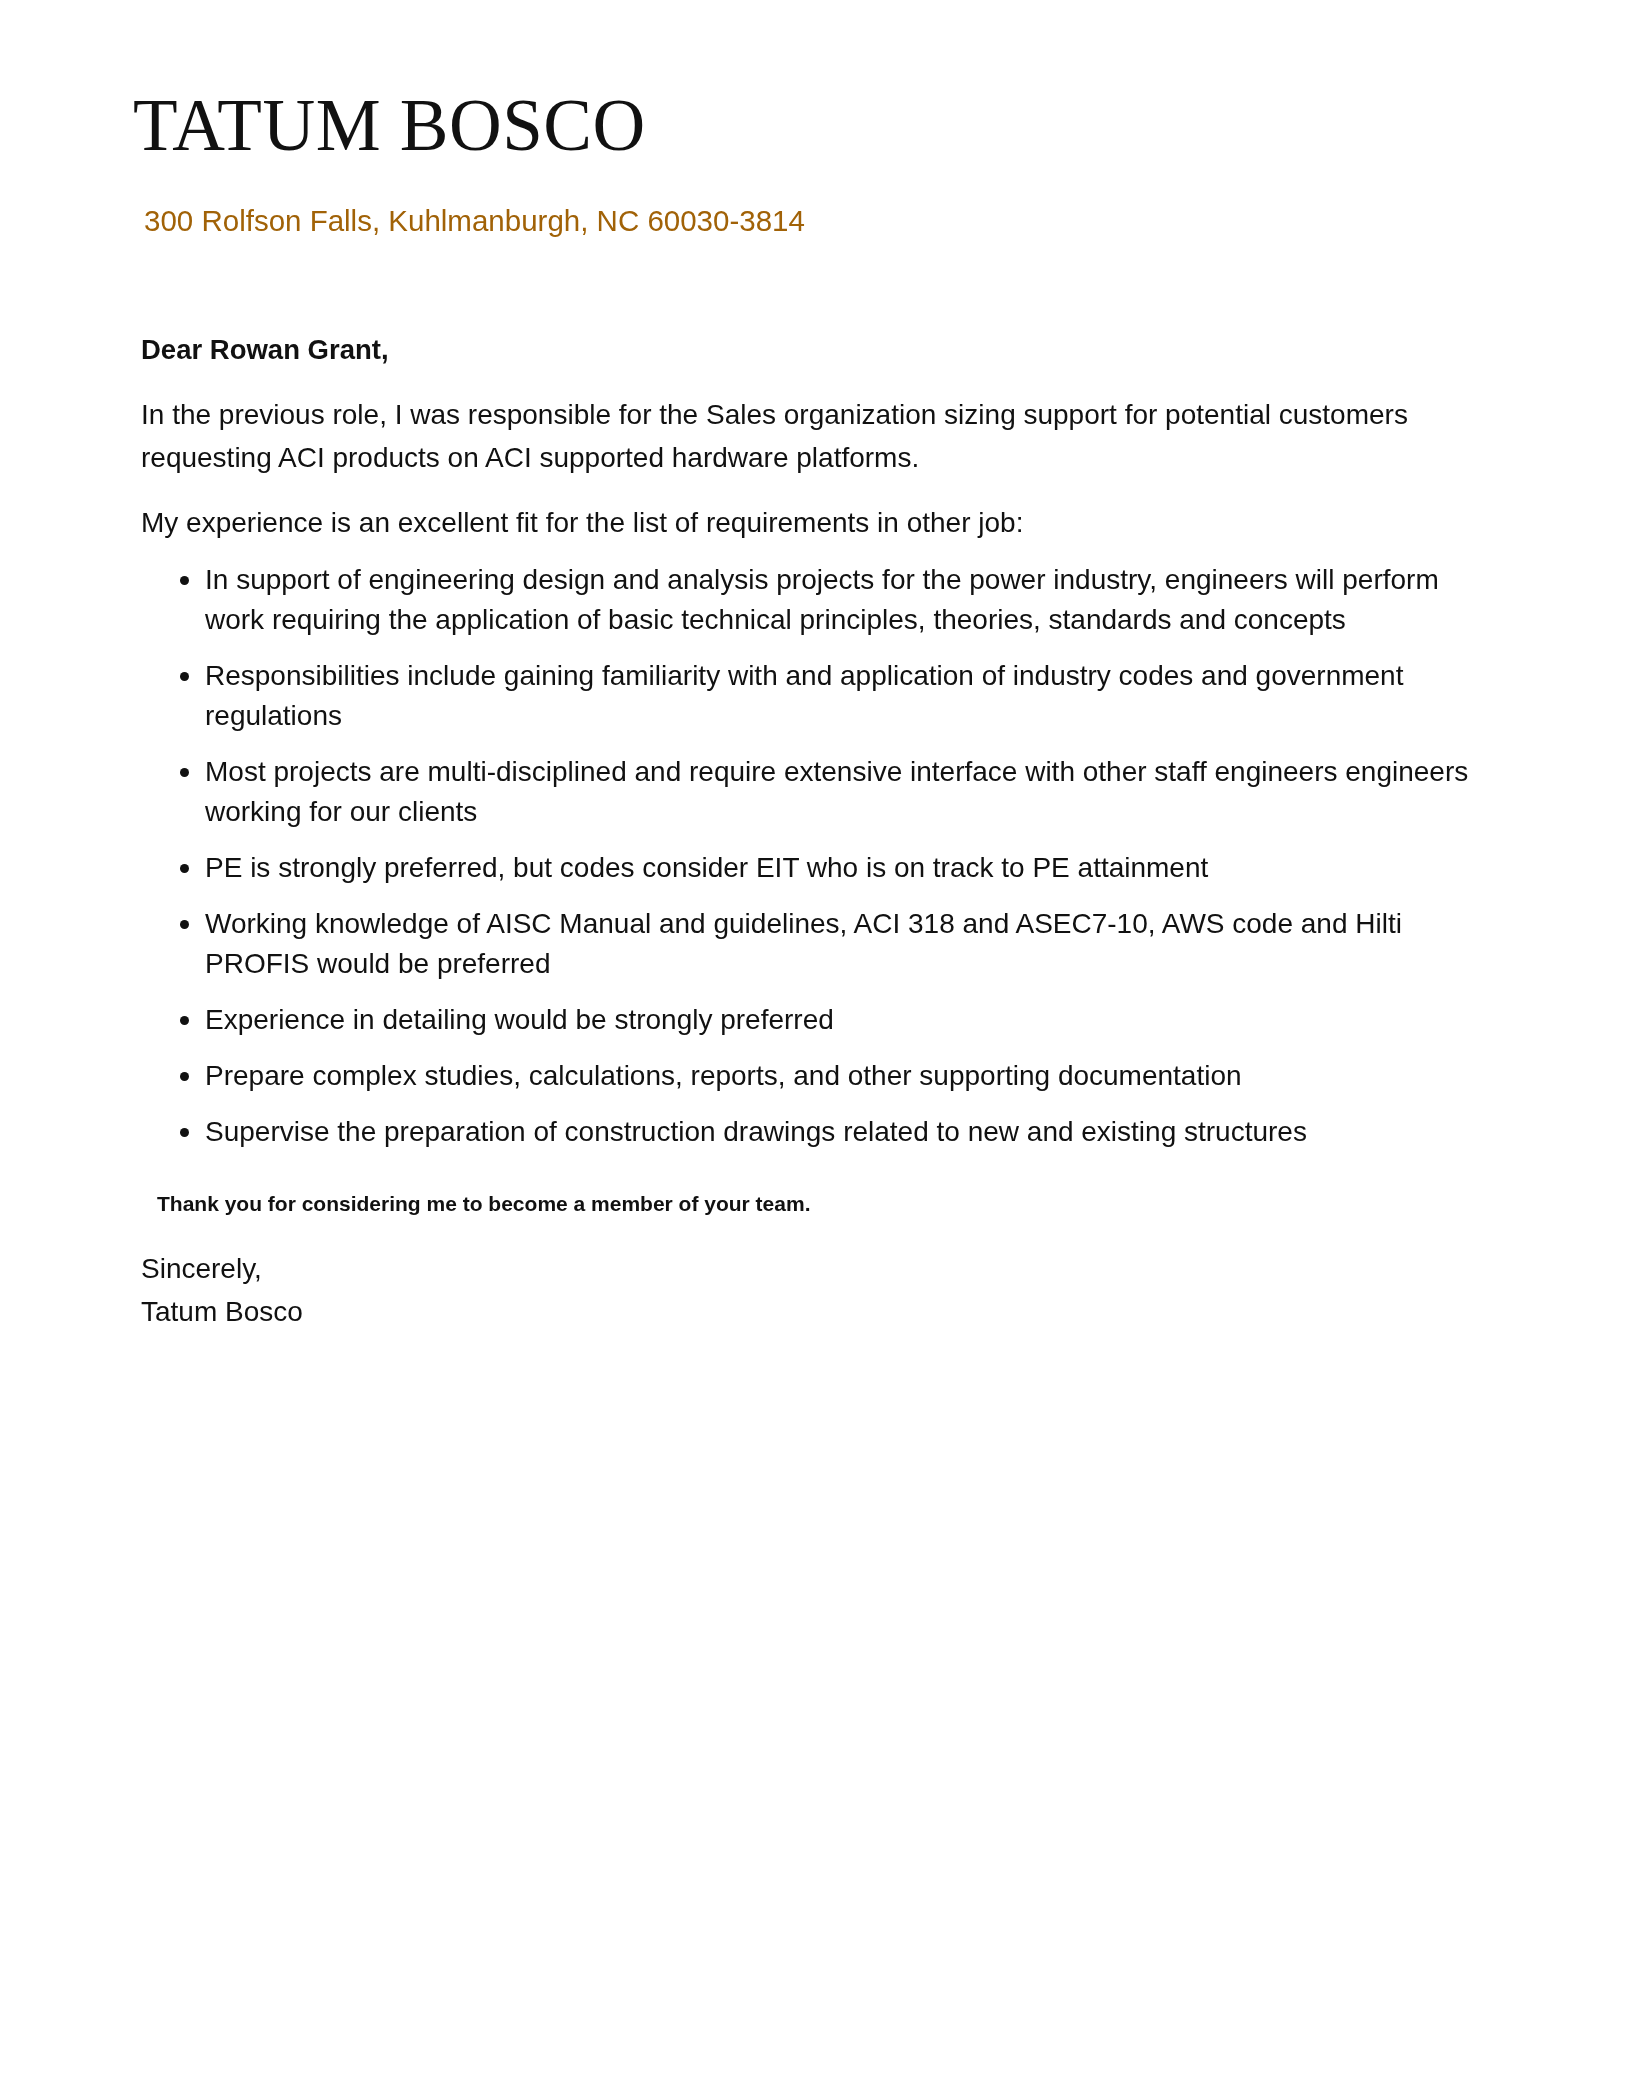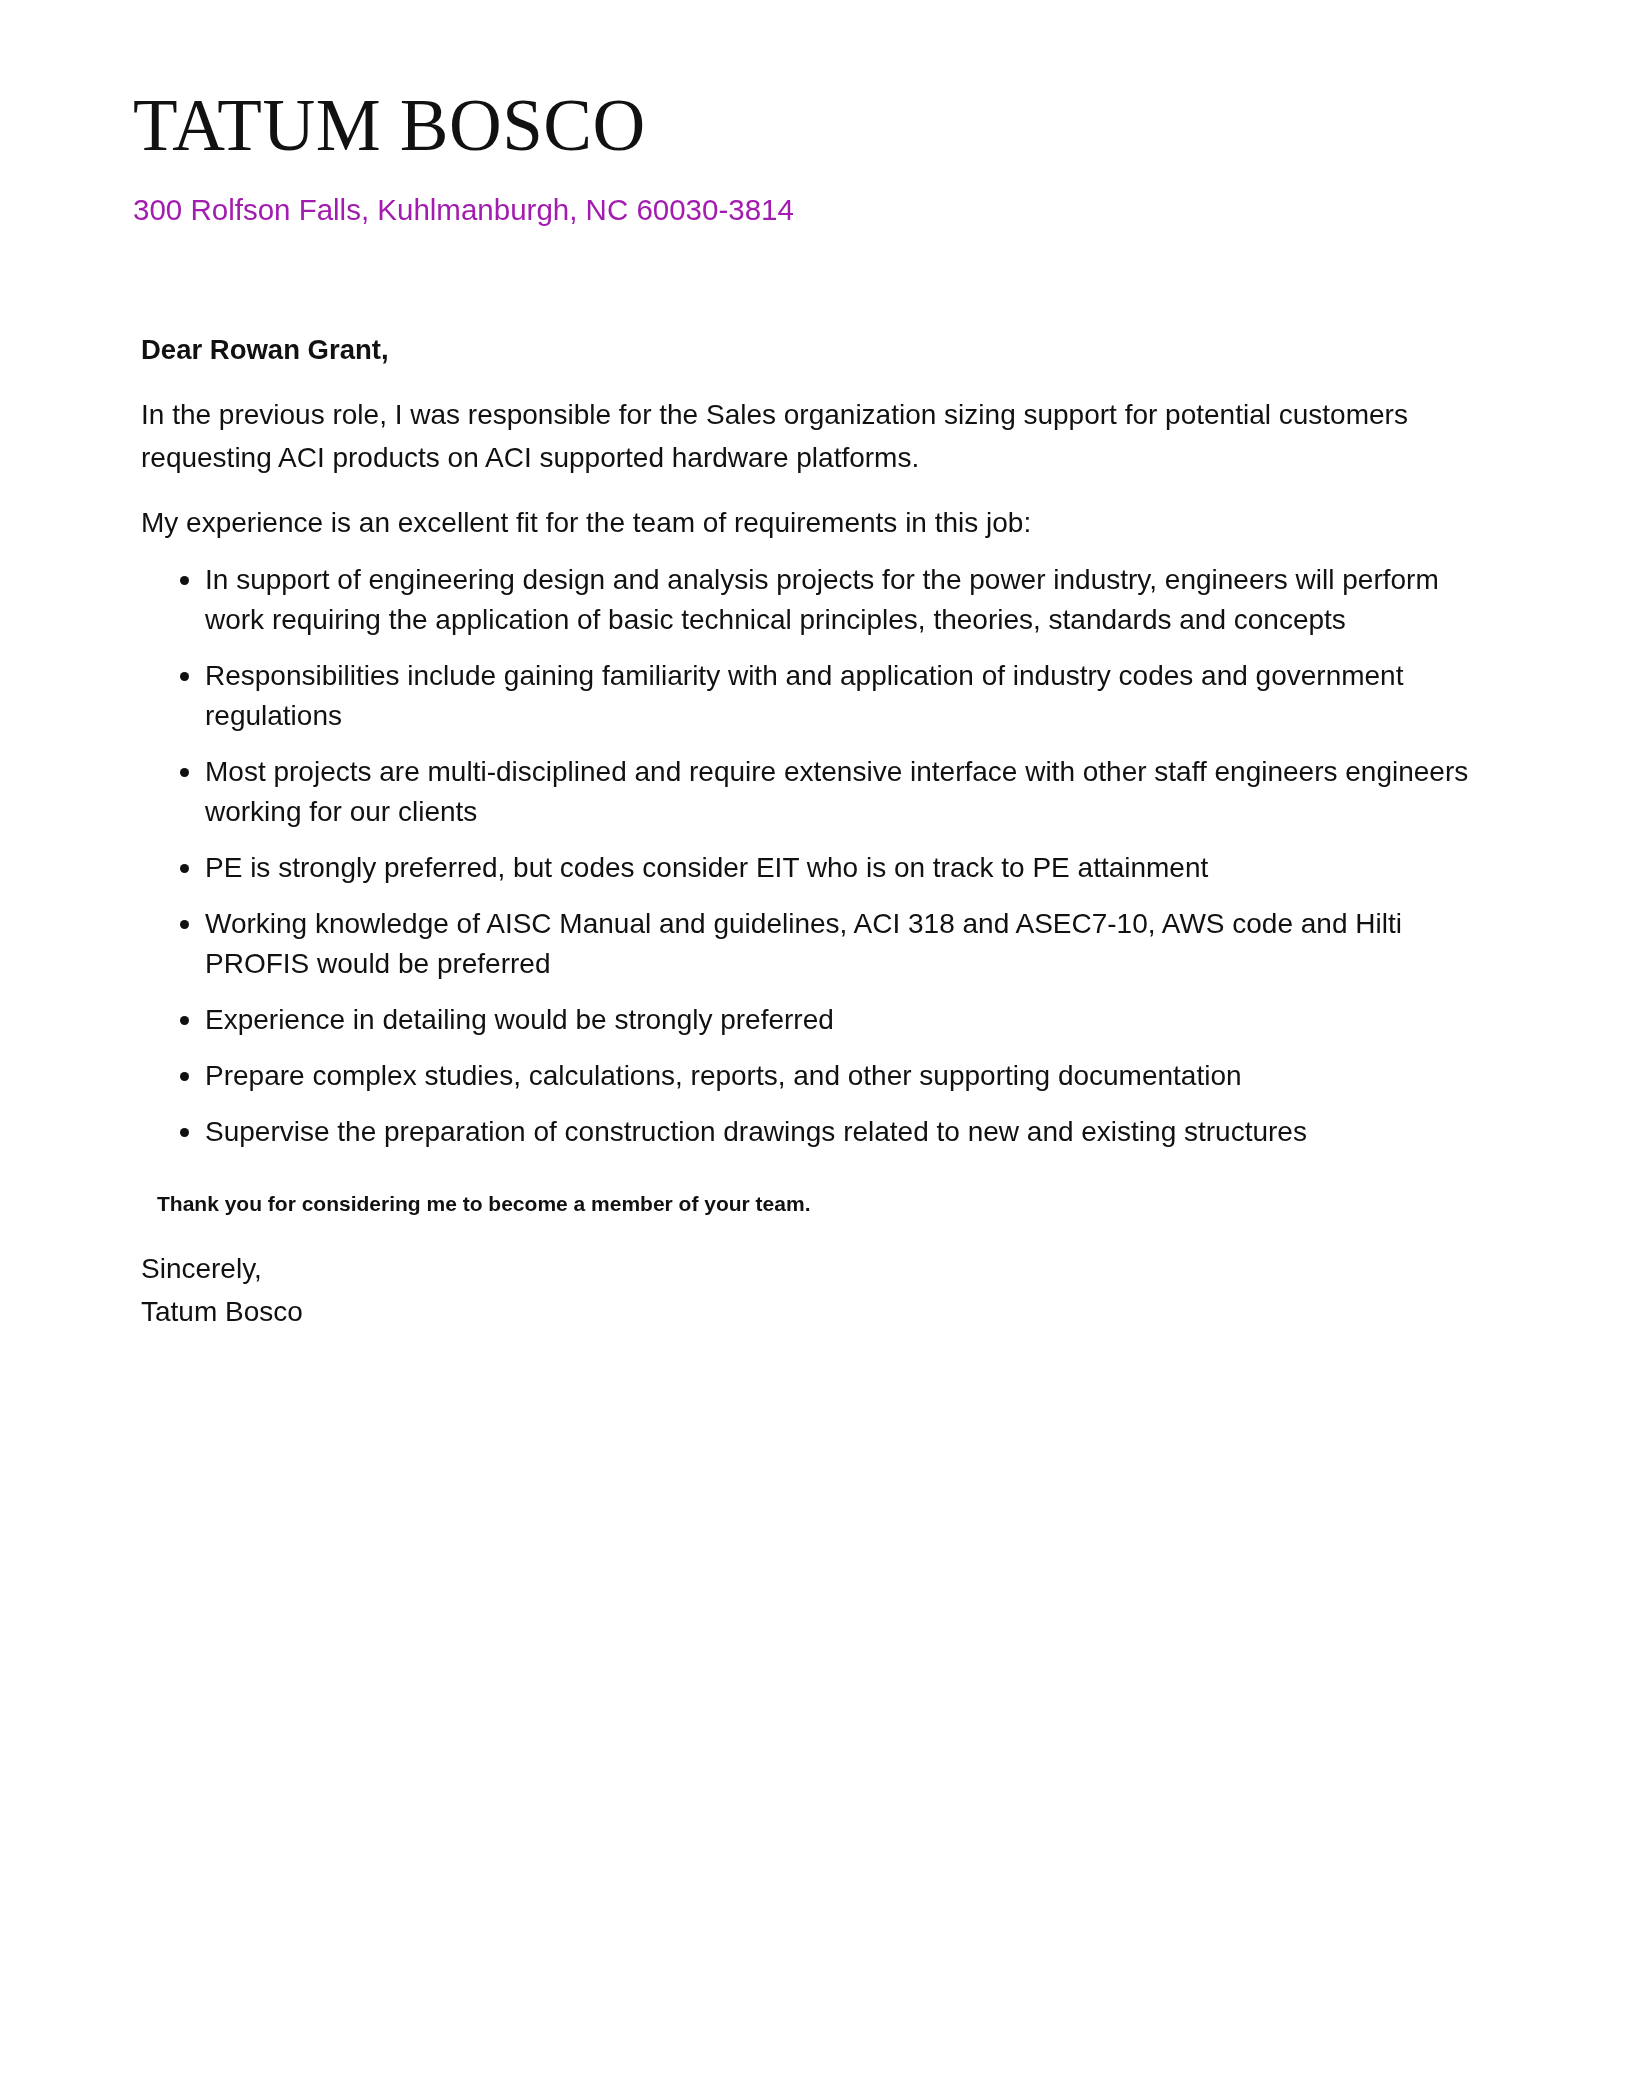--- a/index.html
+++ b/index.html
@@ -31,24 +31,24 @@
       font-size: 73px;
       line-height: 84px;
       letter-spacing: 0.5px;
       color: #111111;
       white-space: nowrap;
     }
     .address {
       position: absolute;
       top: 190px;
       left: 0;
-      margin: 0;
+      margin: 11px;
       font-size: 29.5px;
       line-height: 40px;
-      color: #a21caf;
+      color: #a16207;
       white-space: nowrap;
     }
     .body {
       position: absolute;
       top: 328px;
       left: 8px;
       width: 1360px;
       font-size: 28px;
       line-height: 43px;
       color: #111111;
@@ -101,21 +101,21 @@
 
   <p class="address">300 Rolfson Falls, Kuhlmanburgh, NC 60030-3814</p>
 
   <div class="body">
 
     <p class="salutation">Dear Rowan Grant,</p>
 
 
     <p class="para">In the previous role, I was responsible for the Sales organization sizing support for potential customers requesting ACI products on ACI supported hardware platforms.</p>
 
-    <p class="para" style="margin-bottom:14px;">My experience is an excellent fit for the team of requirements in this job:</p>
+    <p class="para" style="margin-bottom:14px;">My experience is an excellent fit for the list of requirements in other job:</p>
 
     <ul class="req-list">
       <li class="req-item">
         <span class="bullet"></span>
         <span>In support of engineering design and analysis projects for the power industry, engineers will perform work requiring the application of basic technical principles, theories, standards and concepts</span>
       </li>
       <li class="req-item">
         <span class="bullet"></span>
         <span>Responsibilities include gaining familiarity with and application of industry codes and government regulations</span>
       </li>

